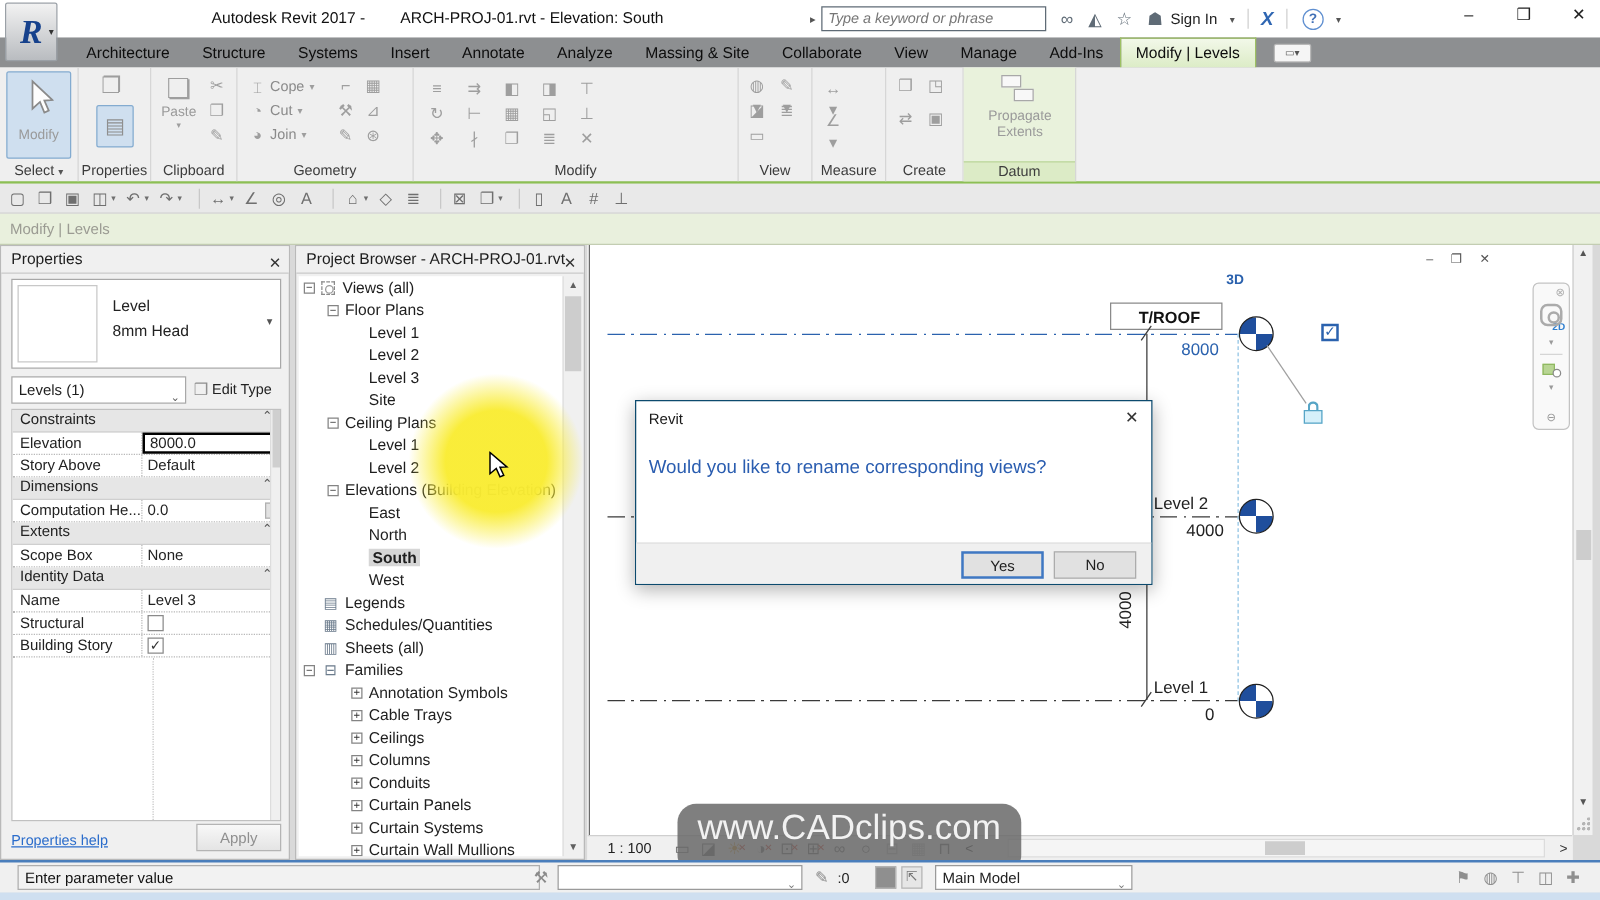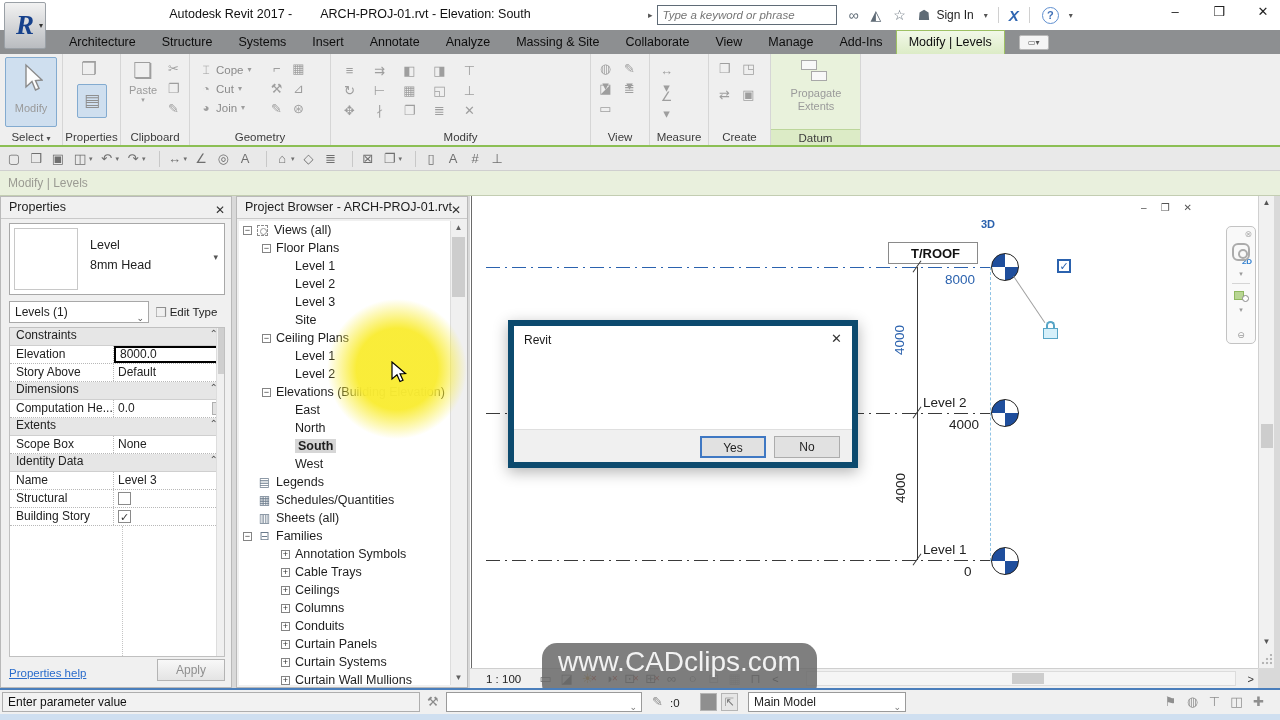--- a/index.html
+++ b/index.html
@@ -118,21 +118,21 @@
   .blue-dash-v { position:absolute; width:0; border-left:1.5px dashed #8ec2e4; }
   .troof-box { position:absolute; background:#fff; border:1px solid #8a8a8a; font-size:13px; font-weight:bold; color:#111; padding:3px 0 2px 5px; }
   .tag3d { position:absolute; font-size:11px; font-weight:bold; color:#2a61ad; }
   .lvl-chk { position:absolute; width:14px; height:14px; border:2px solid #2b62ae; background:#fff; color:#2b62ae; font-size:11px; line-height:11px; text-align:center; }
   .leader { position:absolute; height:1px; background:#a0a0a0; transform-origin:0 0; }
   .lock { position:absolute; width:16px; height:20px; }
   .lock .sh { position:absolute; left:3px; top:0; width:9px; height:9px; border:2px solid #57a5c6; border-bottom:none; border-radius:5px 5px 0 0; }
   .lock .bd { position:absolute; left:0; top:7px; width:15px; height:11px; background:#d6f0fa; border:1px solid #57a5c6; }
 
   
-  .dialog { position:absolute; left:38px; top:124px; width:350px; height:148px; background:#fff; border:6px solid #0c4a6e; box-shadow:0 4px 14px rgba(0,0,0,.3); z-index:10; }
+  .dialog { position:absolute; left:38px; top:124px; width:414px; height:148px; background:#fff; border:1px solid #0c4a6e; box-shadow:0 4px 14px rgba(0,0,0,.3); z-index:10; }
   .dlg-title { position:absolute; left:10px; top:7px; font-size:12px; color:#1a1a1a; }
   .dlg-x { position:absolute; right:10px; top:5px; font-size:13px; color:#333; }
   .dlg-msg { position:absolute; left:10px; top:42px; width:320px; font-size:15px; color:#2a5db0; line-height:21px; }
   .dlg-foot { position:absolute; left:0; right:0; bottom:0; height:33px; background:#f0f0f0; border-top:1px solid #dfdfdf; }
   .dlg-btn { position:absolute; top:6px; width:66px; height:22px; font-size:12px; text-align:center; line-height:20px; background:#e1e1e1; }
   .dlg-yes { right:86px; border:2px solid #3f78c3; }
   .dlg-no { right:12px; border:1px solid #acacac; }
 
   
   .watermark { position:absolute; left:72px; top:447px; padding:3px 16px 21px; background:rgba(104,104,104,.85); border-radius:15px; color:#f2f2f2; font-size:28px; z-index:6; }
@@ -171,21 +171,21 @@
   .navbar .zoomic .mg { position:absolute; right:0; bottom:0; width:7px; height:7px; border:1.5px solid #8a8a8a; border-radius:50%; background:#fff; }
   .navbar .minus { position:absolute; bottom:3px; left:0; right:0; font-size:9px; color:#9a9a9a; }
 
   
   .hl-circle { position:absolute; left:327px; top:299px; width:140px; height:140px; pointer-events:none; z-index:5;
     background:radial-gradient(closest-side,rgba(249,236,51,.97) 58%,rgba(249,236,51,0) 100%); }
   .cursor { position:absolute; left:391px; top:361px; z-index:20; pointer-events:none; }
 
   
   .statusbar { position:absolute; top:688px; left:0; width:1280px; height:26px; background:#f0f0f0; border-top:2px solid #4a7ebb; }
-  .sb-msg { position:absolute; left:2px; top:2px; width:418px; height:20px; background:#f2f2f2; border:1px solid #aeaeae; font-size:12px; color:#111; line-height:18px; padding-left:5px; }
+  .sb-msg { position:absolute; left:14px; top:2px; width:418px; height:20px; background:#f2f2f2; border:1px solid #aeaeae; font-size:12px; color:#111; line-height:18px; padding-left:5px; }
   .sb-ico { position:absolute; top:4px; font-size:13px; color:#8a8a8a; }
   .sb-combo { position:absolute; top:2px; height:20px; background:#fff; border:1px solid #9a9a9a; font-size:12px; color:#222; line-height:18px; padding-left:5px; }
   .sb-combo .dd { position:absolute; right:4px; top:5px; font-size:9px; color:#777; }
   .sb-btn { position:absolute; top:3px; width:17px; height:18px; border:1px solid #b5b5b5; background:#e6e6e6; text-align:center; font-size:11px; color:#777; line-height:16px; }
   .sb-right { position:absolute; right:14px; top:4px; display:flex; gap:7px; }
   .sb-right .g { width:15px; font-size:13px; color:#8f8f8f; text-align:center; }
   .bottom-strip { position:absolute; top:714px; left:0; width:1280px; height:6px; background:#cfdff0; }
 </style>
 </head>
 <body>
@@ -684,20 +684,21 @@
     <div class="lvl-head" style="left:521px;top:203px;"></div>
 
     <div class="dashdot blk" style="left:16px;top:364px;width:504px;"></div>
     <div class="lvl-name" style="left:453px;top:346px;">Level 1</div>
     <div class="lvl-elev" style="left:494px;top:368px;">0</div>
     <div class="lvl-head" style="left:521px;top:351px;"></div>
 
     <div class="dialog">
       <div class="dlg-title">Revit</div>
       <div class="dlg-x">✕</div>
+      <div class="dlg-msg">Would you like to rename corresponding views?</div>
       <div class="dlg-foot">
         <div class="dlg-btn dlg-yes">Yes</div>
         <div class="dlg-btn dlg-no">No</div>
       </div>
     </div>
 
     <div class="watermark">www.CADclips.com</div>
 
     <div class="vcb">
       <span class="scale">1 : 100</span>

